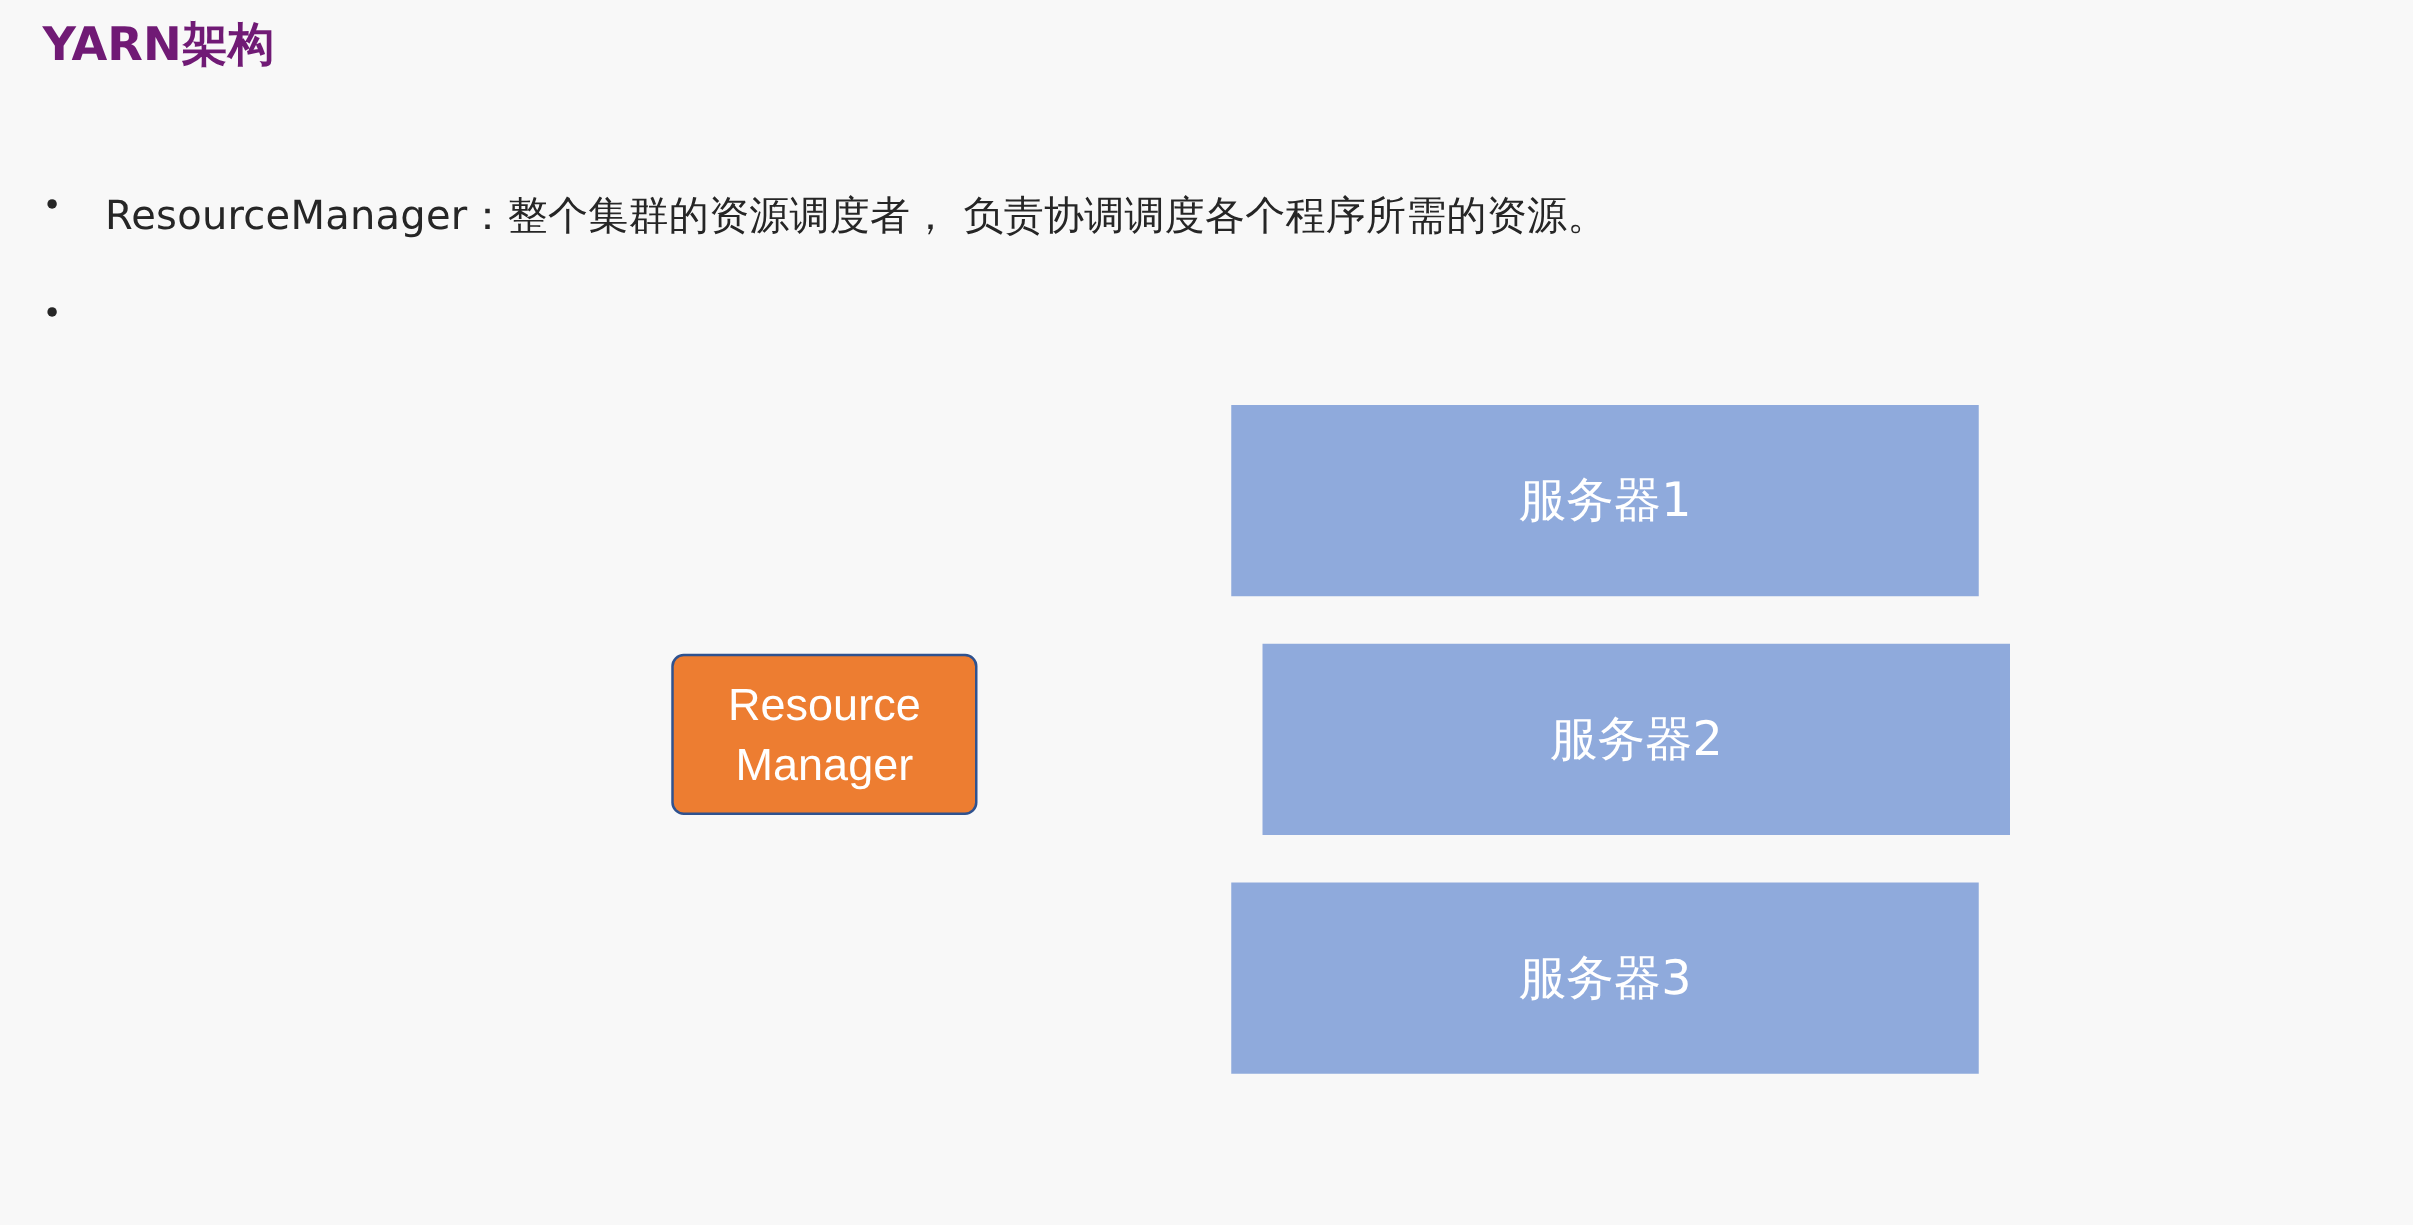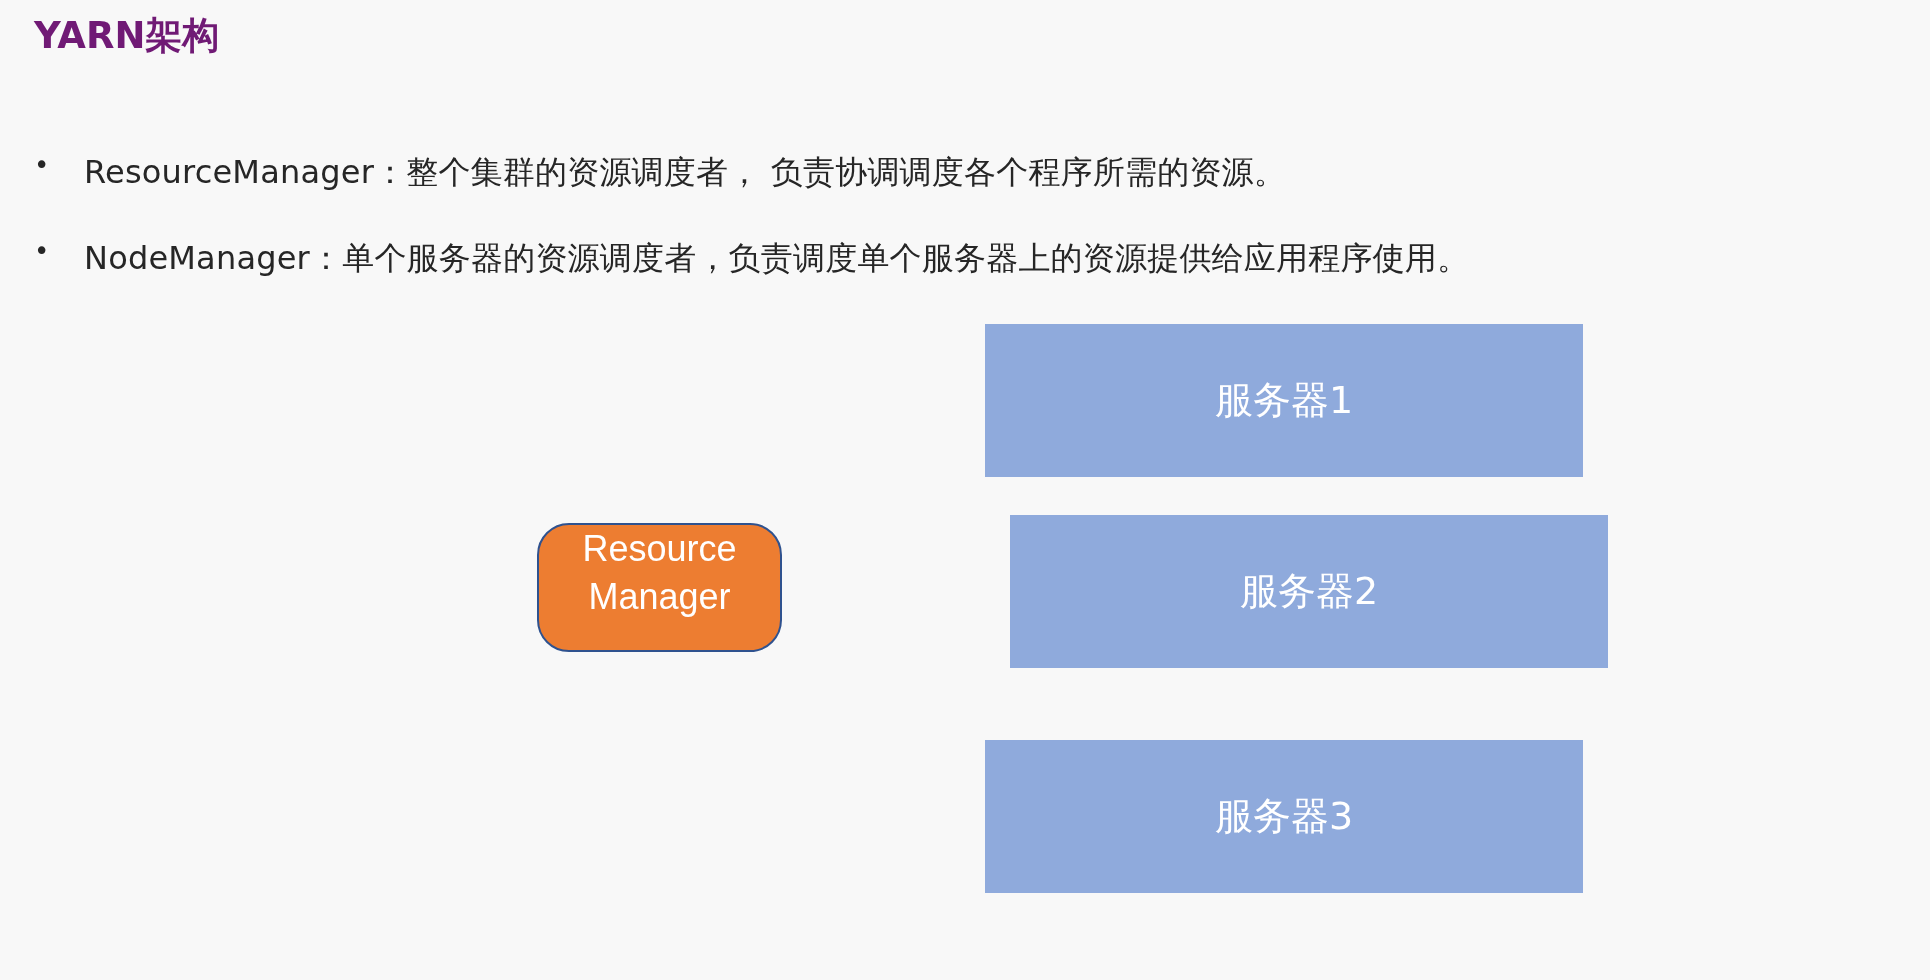--- a/index.html
+++ b/index.html
@@ -18,22 +18,22 @@
       position: absolute; left: 34px; height: 50px;
       display: flex; align-items: center; white-space: nowrap;
       font-size: 32px; color: #262626;
     }
     .bullet-dot {
       width: 50px; font-size: 26px; text-align: left; padding-left: 0;
     }
     .bullet-text { letter-spacing: 0.2px; margin-top: 16px; }
     .rm-box {
       position: absolute; left: 537px; top: 523px; width: 241px; height: 125px;
-      background: #ed7d31; border: 2px solid #2f528f; border-radius: 32px;
-      display: flex; flex-direction: column; align-items: center; justify-content: flex-start;
+      background: #ed7d31; border: 2px solid #2f528f; border-radius: 10px;
+      display: flex; flex-direction: column; align-items: center; justify-content: center;
       color: #ffffff; font-size: 36px; line-height: 48px;
       font-family: "Liberation Sans", sans-serif;
     }
     .server-box {
       position: absolute; left: 985px; width: 598px; height: 153px;
       background: #8faadc;
       display: flex; align-items: center; justify-content: center;
       color: #ffffff; font-size: 38px; text-align: center;
     }
   </style>
@@ -42,29 +42,28 @@
 
 <div class="title">YARN架构</div>
 
 <div class="bullet-row" style="top:140px;">
   <span class="bullet-dot">•</span>
   <span class="bullet-text">ResourceManager：整个集群的资源调度者， 负责协调调度各个程序所需的资源。</span>
 </div>
 
 <div class="bullet-row" style="top:226px;">
   <span class="bullet-dot">•</span>
-  <span class="bullet-text">NodeManager：单个服务器的资源调度者，负责调度单个服务器上的资源提供给应用程序使用。</span>
 </div>
 
 <div class="rm-box">
   <span>Resource</span>
   <span>Manager</span>
 </div>
 
 <div class="server-box" style="top:324px;">
   <span>服务器1</span>
 </div>
 <div class="server-box" style="top:515px;margin-left:25px;">
   <span>服务器2</span>
 </div>
-<div class="server-box" style="top:740px;">
+<div class="server-box" style="top:706px;">
   <span>服务器3</span>
 </div>
 
 </body></html>

